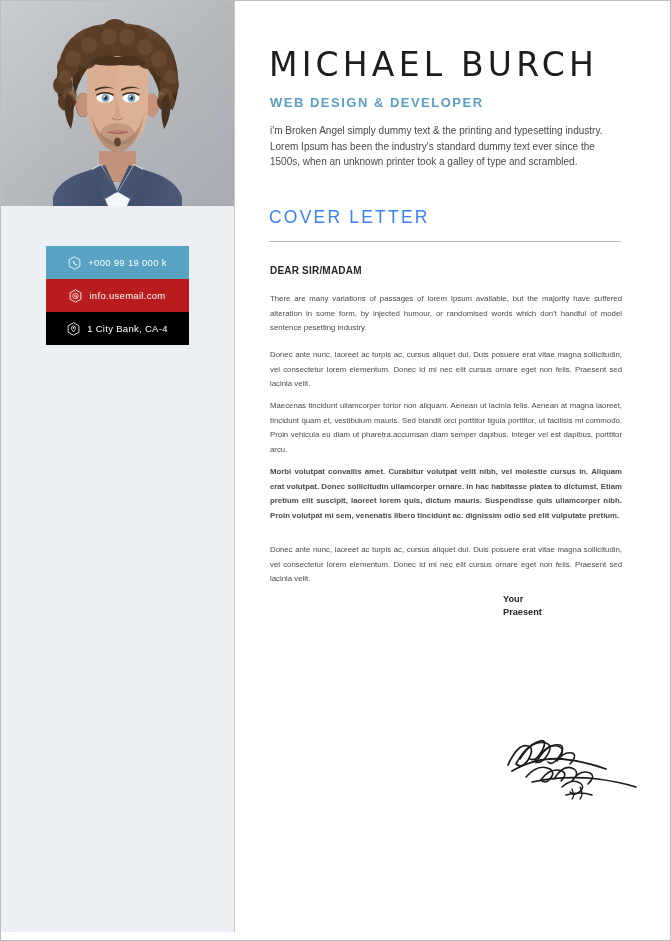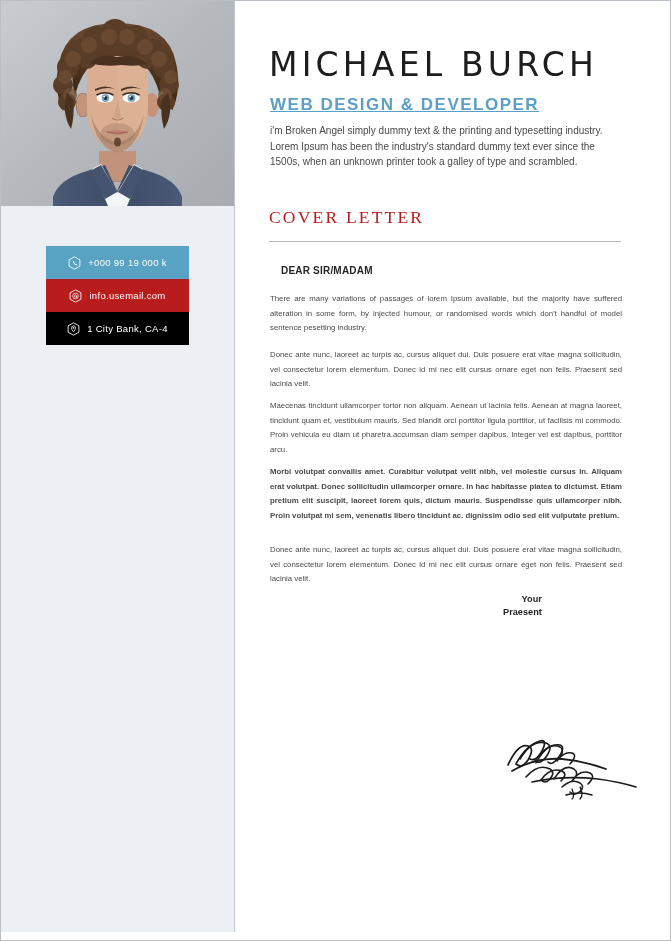--- a/index.html
+++ b/index.html
@@ -92,48 +92,47 @@
     color: #1d1d1d;
     font-weight: 400;
     font-family: "DejaVu Sans", sans-serif;
     white-space: nowrap;
   }
 
   .job-title {
     position: absolute;
     left: 34px;
     top: 94px;
-    font-size: 17px;
+    font-size: 13px;
     font-weight: bold;
     letter-spacing: 1.5px;
     color: #5c9ec4;
     white-space: nowrap;
-    text-decoration: underline;
   }
 
   .intro {
     position: absolute;
     left: 34px;
     top: 122px;
     width: 352px;
     font-size: 10px;
     line-height: 15.5px;
     color: #4a4a4a;
     text-align: left;
   }
 
   .section-title {
     position: absolute;
     left: 33px;
     top: 206px;
     font-size: 17.5px;
     letter-spacing: 2.2px;
-    color: #b91c1c;
+    color: #3b82f6;
     font-weight: 400;
-    font-family: Liberation Serif, serif;
+    font-family: Liberation Sans, sans-serif;
     white-space: nowrap;
   }
 
   .divider {
     position: absolute;
     left: 33px;
     top: 240px;
     width: 352px;
     height: 1px;
     background: #b8b8b8;
@@ -141,21 +140,20 @@
 
   .salutation {
     position: absolute;
     left: 34px;
     top: 264px;
     font-size: 10px;
     font-weight: bold;
     color: #262626;
     letter-spacing: 0.2px;
     white-space: nowrap;
-    margin-left: 11px;
   }
 
   .body-block {
     position: absolute;
     left: 34px;
     width: 352px;
     font-size: 7.8px;
     line-height: 14.6px;
     color: #4a4a4a;
     text-align: justify;
@@ -168,21 +166,20 @@
   .p5 { top: 542px; }
 
   .signoff {
     position: absolute;
     left: 267px;
     top: 592px;
     font-size: 9.2px;
     font-weight: bold;
     line-height: 13px;
     color: #262626;
-    text-align: right;
   }
 
   .signature {
     position: absolute;
     left: 266px;
     top: 728px;
     width: 150px;
     height: 75px;
   }
   .signature svg { display: block; width: 150px; height: 75px; }

